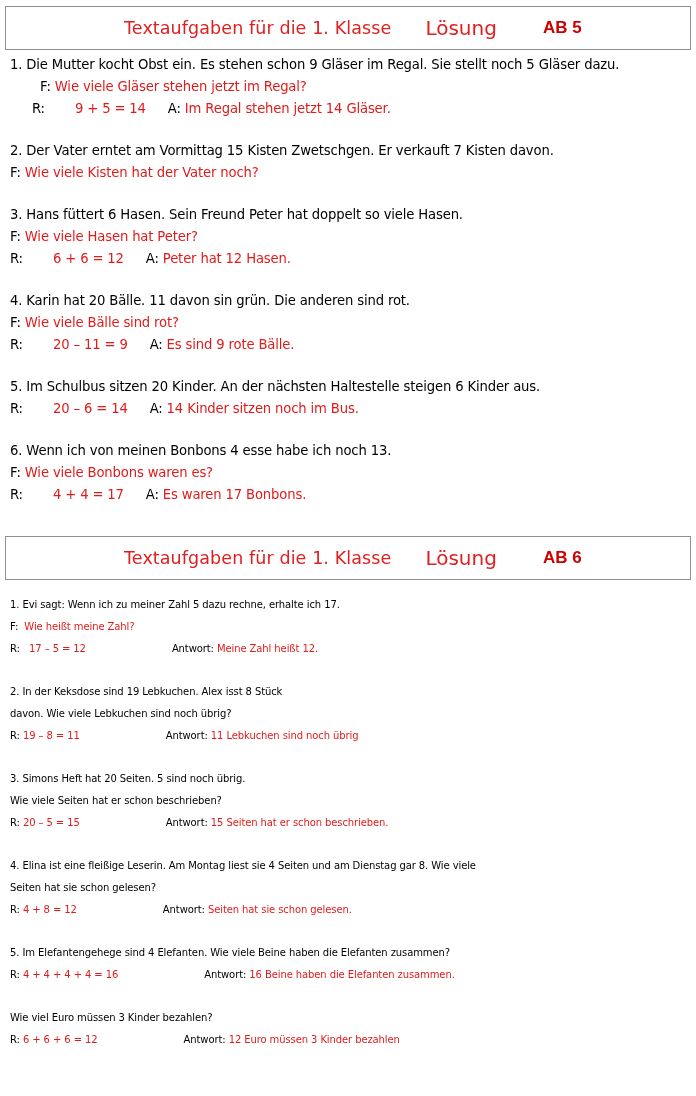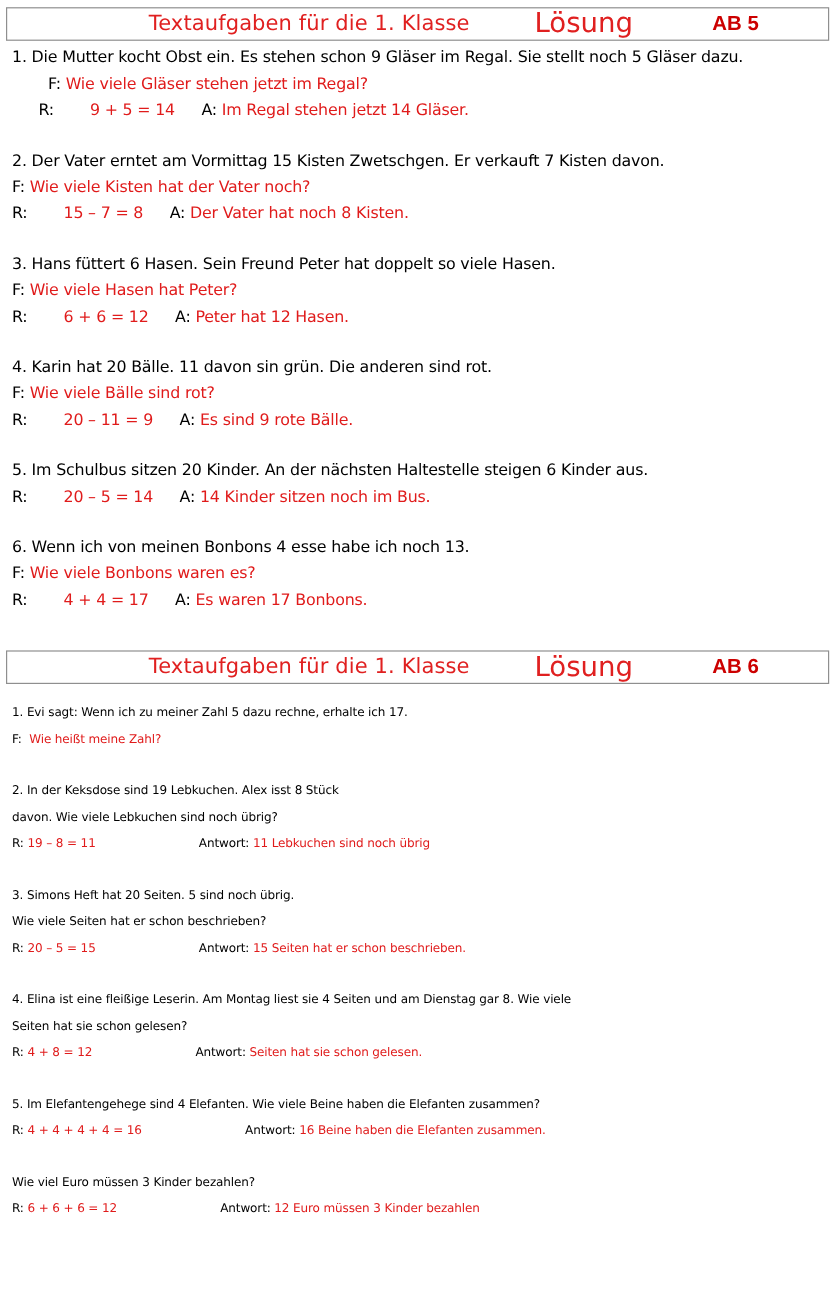--- a/index.html
+++ b/index.html
@@ -21,40 +21,39 @@
     box-sizing: border-box;
     padding: 0;
     position: relative;
   }
 
   
   .sheet-header {
     box-sizing: border-box;
     margin: 6px 5px 0 5px;
     border: 1px solid #8f8f8f;
-    height: 28px;
+    height: 44px;
     display: flex;
     align-items: center;
     justify-content: flex-start;
     padding-left: 118px;
     background: #ffffff;
-    gap: 20px;
   }
   .sheet-header .title {
     color: #e02020;
     font-family: "DejaVu Sans", sans-serif;
     font-size: 17.5px;
     font-weight: 400;
     letter-spacing: 0.1px;
     white-space: nowrap;
   }
   .sheet-header .solution {
     color: #e02020;
     font-family: "DejaVu Sans", sans-serif;
-    font-size: 23px;
+    font-size: 20px;
     font-weight: 400;
     margin-left: 34px;
     white-space: nowrap;
   }
   .sheet-header .abcode {
     color: #cc0000;
     font-family: "Liberation Sans", sans-serif;
     font-size: 17px;
     font-weight: bold;
     margin-left: 46px;
@@ -128,21 +127,20 @@
         <div class="line statement blk">1. Die Mutter kocht Obst ein. Es stehen schon 9 Gläser im Regal. Sie stellt noch 5 Gläser dazu.</div>
         <div class="line frage ind-1"><span class="blk">F:</span><span class="red"> </span><span class="red">Wie viele Gläser stehen jetzt im Regal?</span></div>
         <div class="line rechnung ind-2"><span class="blk">R:</span><span class="calc-gap"></span><span class="red">9 + 5 = 14</span><span class="answer-sep"></span><span class="blk">A:</span><span class="red"> </span><span class="red">Im Regal stehen jetzt 14 Gläser.</span></div>
       </div>
 
       <div class="spacer-10"></div>
 
       <div class="problem">
         <div class="line statement blk">2. Der Vater erntet am Vormittag 15 Kisten Zwetschgen. Er verkauft 7 Kisten davon.</div>
         <div class="line frage"><span class="blk">F:</span><span class="red"> </span><span class="red">Wie viele Kisten hat der Vater noch?</span></div>
-        <div class="line rechnung"><span class="blk">R:</span><span class="calc-gap"></span><span class="red">15 – 7 = 8</span><span class="answer-sep"></span><span class="blk">A:</span><span class="red"> </span><span class="red">Der Vater hat noch 8 Kisten.</span></div>
       </div>
 
       <div class="spacer-10"></div>
 
       <div class="problem">
         <div class="line statement blk">3. Hans füttert 6 Hasen. Sein Freund Peter hat doppelt so viele Hasen.</div>
         <div class="line frage"><span class="blk">F:</span><span class="red"> </span><span class="red">Wie viele Hasen hat Peter?</span></div>
         <div class="line rechnung"><span class="blk">R:</span><span class="calc-gap"></span><span class="red">6 + 6 = 12</span><span class="answer-sep"></span><span class="blk">A:</span><span class="red"> </span><span class="red">Peter hat 12 Hasen.</span></div>
       </div>
 
@@ -151,21 +149,21 @@
       <div class="problem">
         <div class="line statement blk">4. Karin hat 20 Bälle. 11 davon sin grün. Die anderen sind rot.</div>
         <div class="line frage"><span class="blk">F:</span><span class="red"> </span><span class="red">Wie viele Bälle sind rot?</span></div>
         <div class="line rechnung"><span class="blk">R:</span><span class="calc-gap"></span><span class="red">20 – 11 = 9</span><span class="answer-sep"></span><span class="blk">A:</span><span class="red"> </span><span class="red">Es sind 9 rote Bälle.</span></div>
       </div>
 
       <div class="spacer-10"></div>
 
       <div class="problem">
         <div class="line statement blk">5. Im Schulbus sitzen 20 Kinder. An der nächsten Haltestelle steigen 6 Kinder aus.</div>
-        <div class="line rechnung"><span class="blk">R:</span><span class="calc-gap"></span><span class="red">20 – 5 = 14</span><span class="answer-sep"></span><span class="blk">A:</span><span class="red"> </span><span class="red">14 Kinder sitzen noch im Bus.</span></div>
+        <div class="line rechnung"><span class="blk">R:</span><span class="calc-gap"></span><span class="red">20 – 6 = 14</span><span class="answer-sep"></span><span class="blk">A:</span><span class="red"> </span><span class="red">14 Kinder sitzen noch im Bus.</span></div>
       </div>
 
       <div class="spacer-10"></div>
 
       <div class="problem">
         <div class="line statement blk">6. Wenn ich von meinen Bonbons 4 esse habe ich noch 13.</div>
         <div class="line frage"><span class="blk">F:</span><span class="red"> </span><span class="red">Wie viele Bonbons waren es?</span></div>
         <div class="line rechnung"><span class="blk">R:</span><span class="calc-gap"></span><span class="red">4 + 4 = 17</span><span class="answer-sep"></span><span class="blk">A:</span><span class="red"> </span><span class="red">Es waren 17 Bonbons.</span></div>
       </div>
 
@@ -182,20 +180,21 @@
       <span class="abcode">AB 6</span>
     </div>
 
     <div class="problems">
 
       <div class="spacer-14"></div>
 
       <div class="problem">
         <div class="line statement blk">1. Evi sagt: Wenn ich zu meiner Zahl 5 dazu rechne, erhalte ich 17.</div>
         <div class="line frage"><span class="blk">F:</span><span class="red">  </span><span class="red">Wie heißt meine Zahl?</span></div>
+        <div class="line rechnung"><span class="blk">R:</span><span class="red">   </span><span class="red">17 – 5 = 12</span><span class="answer-gap"></span><span class="blk">Antwort:</span><span class="red"> </span><span class="red">Meine Zahl heißt 12.</span></div>
       </div>
 
       <div class="spacer-10"></div>
 
       <div class="problem">
         <div class="line statement blk">2. In der Keksdose sind 19 Lebkuchen. Alex isst 8 Stück</div>
         <div class="line statement blk">davon. Wie viele Lebkuchen sind noch übrig?</div>
         <div class="line rechnung"><span class="blk">R:</span><span class="red"> </span><span class="red">19 – 8 = 11</span><span class="answer-gap"></span><span class="blk">Antwort:</span><span class="red"> </span><span class="red">11 Lebkuchen sind noch übrig</span></div>
       </div>
 

